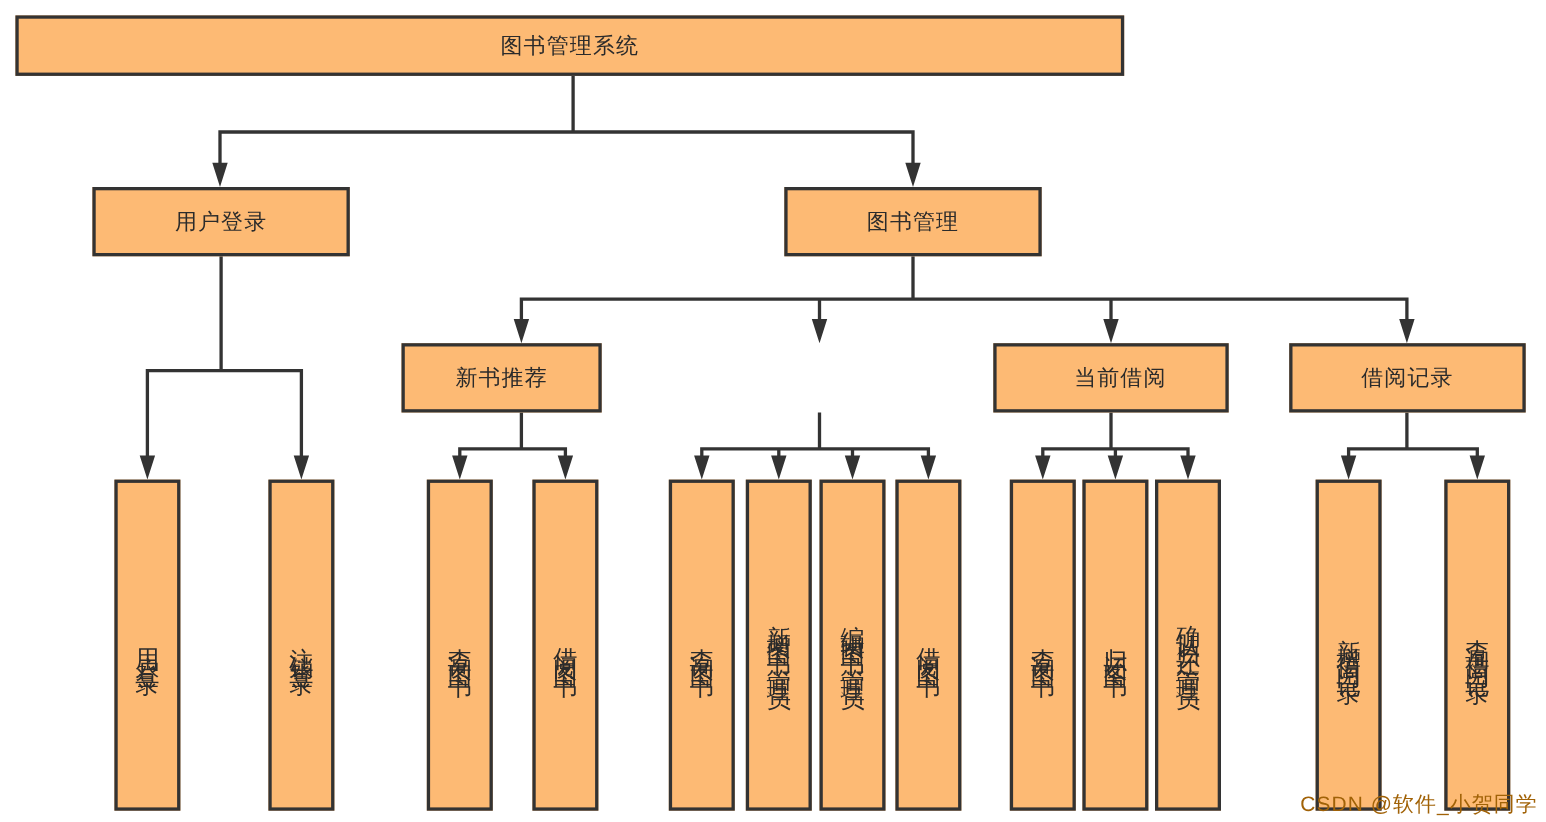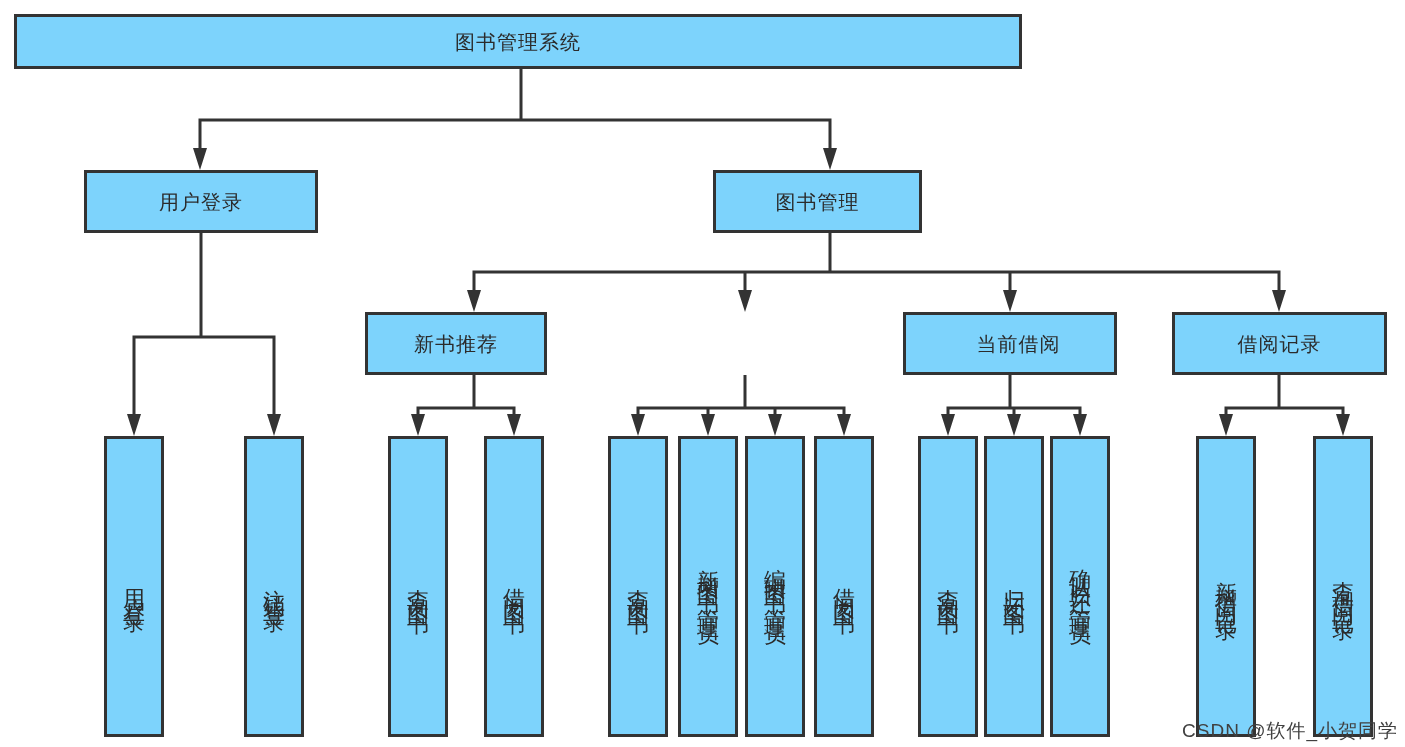--- a/index.html
+++ b/index.html
@@ -14,21 +14,21 @@
   .connectors {
     position: absolute;
     left: 0; top: 0;
     width: 1405px; height: 747px;
     pointer-events: none;
   }
   .box {
     position: absolute;
     box-sizing: border-box;
     border: 3px solid #333333;
-    background: #7dd3fc;
+    background: #fdba74;
     display: flex;
     align-items: center;
     justify-content: center;
     font-size: 20px;
     color: #2b2b2b;
     letter-spacing: 1px;
     text-align: center;
     line-height: 1.2;
   }
   .vbox {
@@ -38,21 +38,21 @@
     letter-spacing: 8px;
     line-height: 1.0;
   }
   .watermark {
     position: absolute;
     top: 718px;
     left: 1140px;
     width: 258px;
     text-align: right;
     font-size: 19px;
-    color: #404040;
+    color: #a16207;
     letter-spacing: 1px;
     white-space: nowrap;
   }
 </style>
 </head>
 <body>
 
 <div class="canvas">
 
   <svg class="connectors" viewBox="0 0 1405 747" xmlns="http://www.w3.org/2000/svg">
@@ -106,21 +106,21 @@
          M941,414 L955,414 L948,436 Z
          M1007,414 L1021,414 L1014,436 Z
          M1073,414 L1087,414 L1080,436 Z
          M1219,414 L1233,414 L1226,436 Z
          M1336,414 L1350,414 L1343,436 Z"></path>
   </svg>
 
   <div class="box" style="left:14px; top:14px; width:1008px; height:55px;">图书管理系统</div>
 
   <div class="box" style="left:84px; top:170px; width:234px; height:63px;">用户登录</div>
-  <div class="box" style="left:713px; top:170px; width:209px; height:63px;">图书管理</div>
+  <div class="box" style="left:713px; top:170px; width:234px; height:63px;">图书管理</div>
 
   <div class="box" style="left:365px; top:312px; width:182px; height:63px;">新书推荐</div>
   <div class="box" style="left:903px; top:312px; width:214px; height:63px;padding-left:17px;">当前借阅</div>
   <div class="box" style="left:1172px; top:312px; width:215px; height:63px;">借阅记录</div>
 
   <div class="box vbox" style="left:104px; top:436px; width:60px; height:301px;">用户登录</div>
   <div class="box vbox" style="left:244px; top:436px; width:60px; height:301px;">注销登录</div>
 
   <div class="box vbox" style="left:388px; top:436px; width:60px; height:301px;">查询图书</div>
   <div class="box vbox" style="left:484px; top:436px; width:60px; height:301px;">借阅图书</div>

